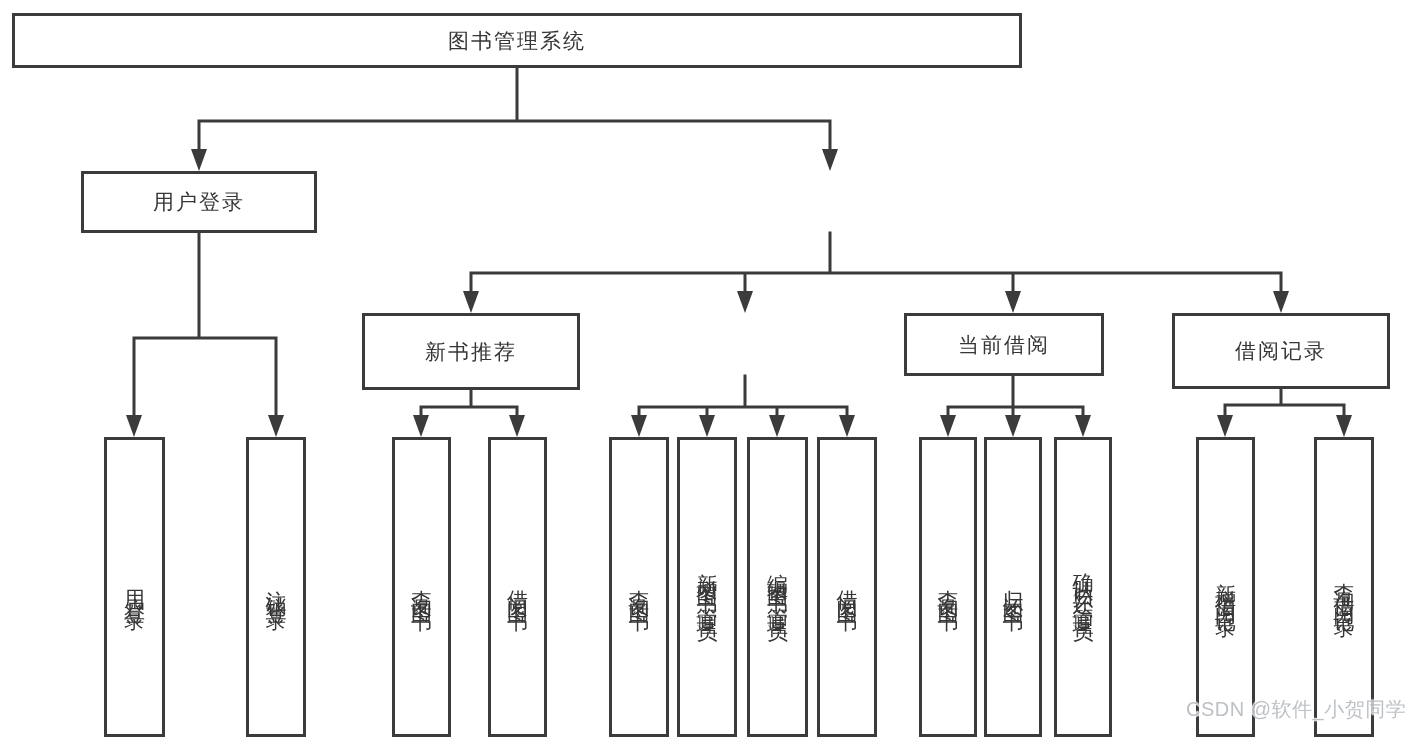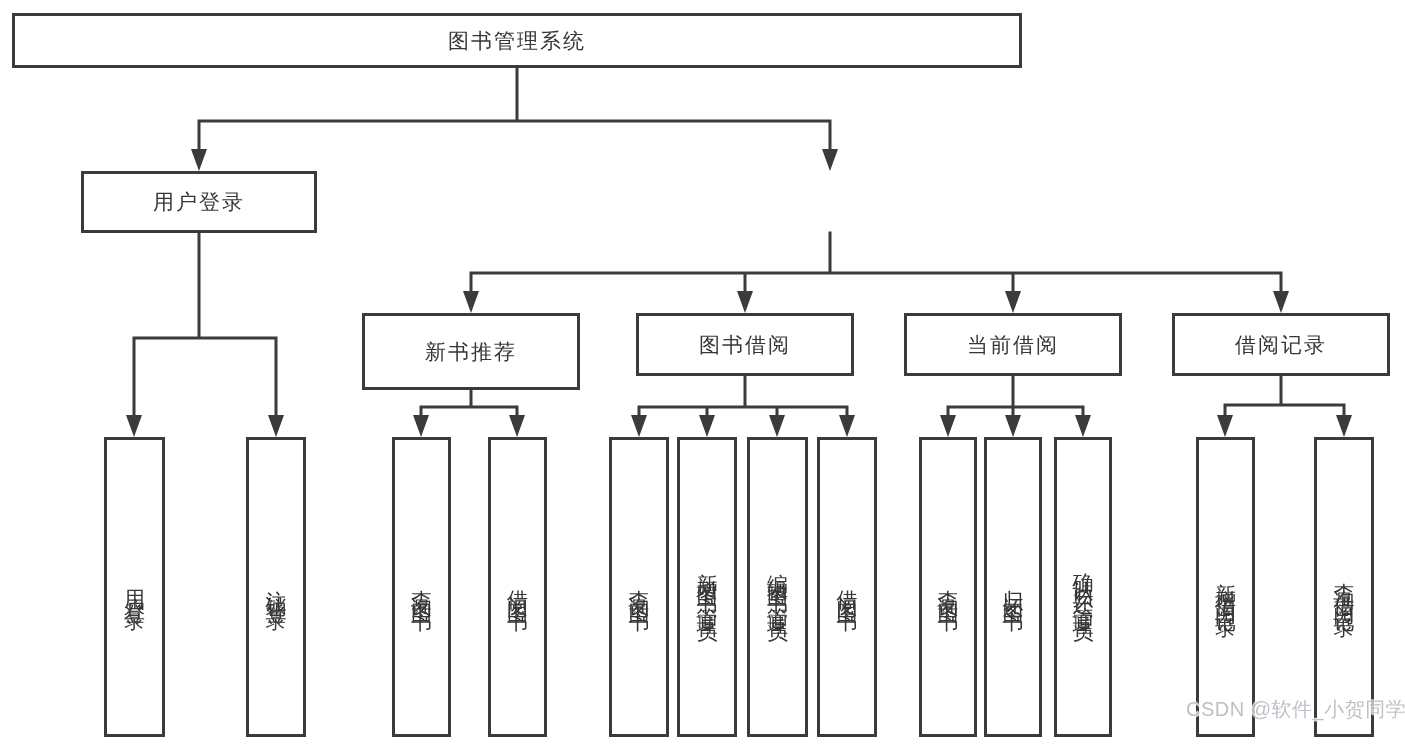--- a/index.html
+++ b/index.html
@@ -68,27 +68,24 @@
     <span>图书管理系统</span>
   </div>
 
   <div class="box h" style="left:81px;top:171px;width:236px;height:62px">
     <span>用户登录</span>
   </div>
 
   <div class="box h" style="left:362px;top:313px;width:218px;height:77px">
     <span>新书推荐</span>
   </div>
-  <div class="box h" style="left:636px;top:313px;width:218px;height:63px">
-    <span>图书借阅</span>
-  </div>
-  <div class="box h" style="left:904px;top:313px;width:218px;height:63px">
+  <div class="box h" style="left:904px;top:313px;width:200px;height:63px">
     <span>当前借阅</span>
   </div>
-  <div class="box h" style="left:1172px;top:313px;width:218px;height:63px">
+  <div class="box h" style="left:1172px;top:313px;width:218px;height:76px">
     <span>借阅记录</span>
   </div>
 
   <div class="box v" style="left:104px;top:437px;width:61px;height:300px">
     <span>用户登录</span>
   </div>
   <div class="box v" style="left:246px;top:437px;width:60px;height:300px">
     <span>注销登录</span>
   </div>
 

